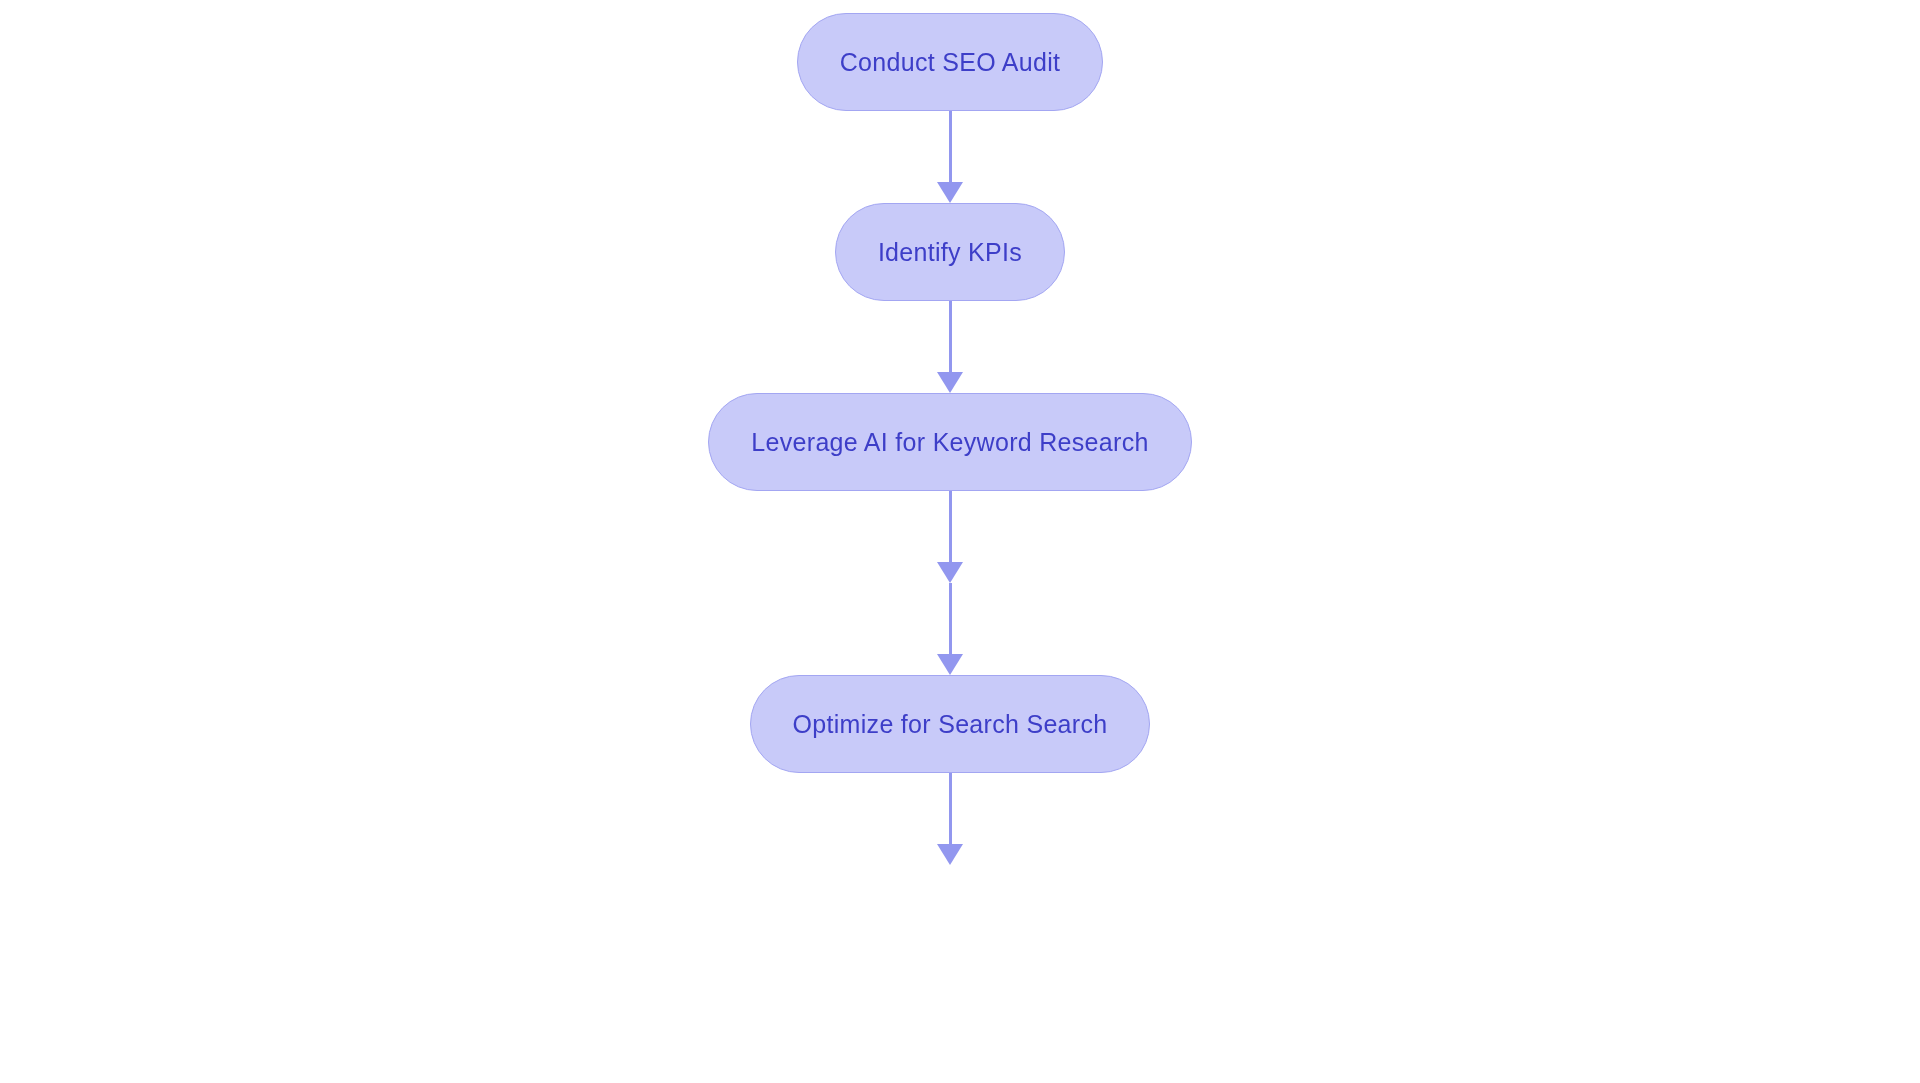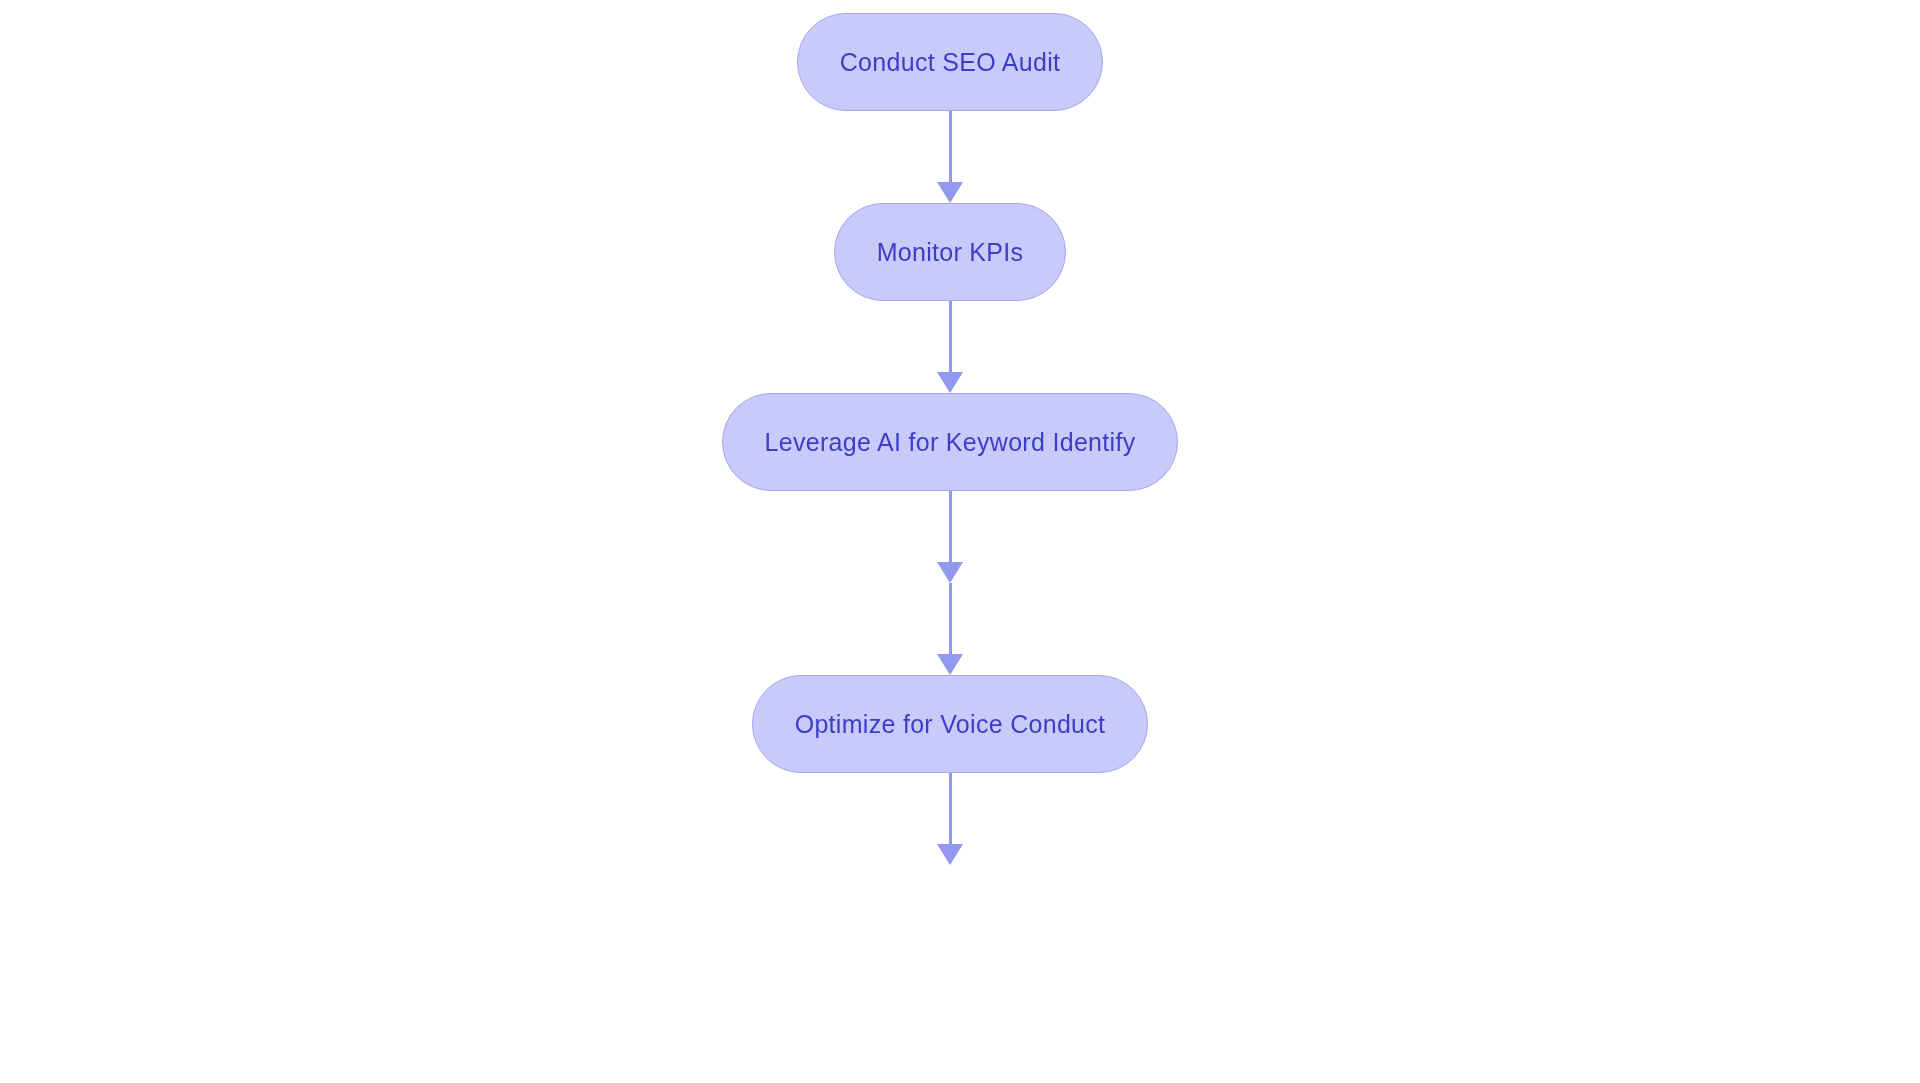--- a/index.html
+++ b/index.html
@@ -73,45 +73,45 @@
   <div class="node">
     <span class="node-label">Conduct SEO Audit</span>
   </div>
 
   <div class="connector">
     <div class="line"></div>
     <div class="head"></div>
   </div>
 
   <div class="node">
-    <span class="node-label">Monitor KPIs</span>
+    <span class="node-label">Identify KPIs</span>
   </div>
 
   <div class="connector">
     <div class="line"></div>
     <div class="head"></div>
   </div>
 
   <div class="node">
-    <span class="node-label">Leverage AI for Keyword Identify</span>
+    <span class="node-label">Leverage AI for Keyword Research</span>
   </div>
 
   <div class="connector">
     <div class="line"></div>
     <div class="head"></div>
   </div>
 
 
   <div class="connector">
     <div class="line"></div>
     <div class="head"></div>
   </div>
 
   <div class="node">
-    <span class="node-label">Optimize for Voice Conduct</span>
+    <span class="node-label">Optimize for Search Search</span>
   </div>
 
   <div class="connector">
     <div class="line"></div>
     <div class="head"></div>
   </div>
 
 </div>
 </div>
 

